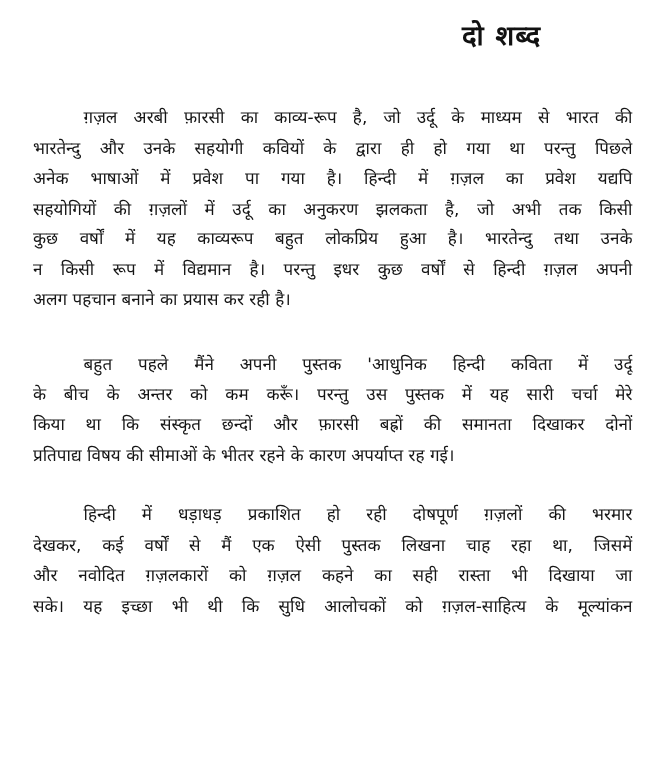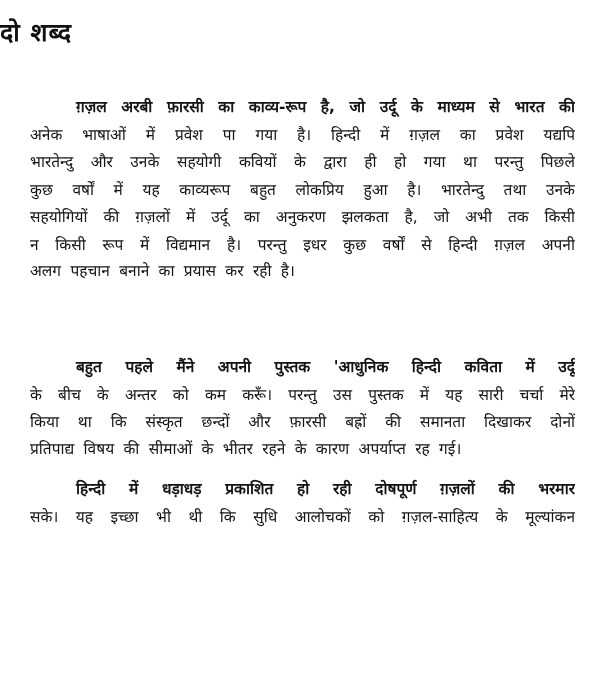--- a/index.html
+++ b/index.html
@@ -19,21 +19,21 @@
       position: absolute;
       left: 0; top: 0;
       width: 600px; height: 695px;
       background: #ffffff;
     }
     .title {
       position: absolute;
       top: 14px;
       left: 0;
       width: 492px;
-      text-align: left;
+      text-align: right;
       font-size: 25px;
       font-weight: bold;
       letter-spacing: 1px;
       color: #111;
     }
     .para {
       position: absolute;
       left: 30px;
       width: 545px;
       font-size: 15.5px;
@@ -43,52 +43,52 @@
     }
     .line {
       display: block;
       white-space: nowrap;
       overflow: hidden;
       text-align-last: justify;
       text-align: justify;
     }
     .line.last {
       text-align-last: left;
-      font-family: Liberation Mono, monospace;
     }
     .indent {
       padding-left: 46px;
-      font-weight: bold;
     }
     #p1 { top: 94px; }
-    #p2 { top: 318px; margin-top: 36px; }
-    #p3 { top: 476px; }
+    #p2 { top: 318px; }
+    #p3 { top: 455px; }
   </style>
 </head>
 <body>
 
 <div class="page">
 
   <div class="title">दो शब्द</div>
 
   <div class="para" id="p1">
     <span class="line indent">ग़ज़ल अरबी फ़ारसी का काव्य-रूप है, जो उर्दू के माध्यम से भारत की</span>
+    <span class="line">भारतेन्दु और उनके सहयोगी कवियों के द्वारा ही हो गया था परन्तु पिछले</span>
     <span class="line">अनेक भाषाओं में प्रवेश पा गया है। हिन्दी में ग़ज़ल का प्रवेश यद्यपि</span>
-    <span class="line">भारतेन्दु और उनके सहयोगी कवियों के द्वारा ही हो गया था परन्तु पिछले</span>
+    <span class="line">सहयोगियों की ग़ज़लों में उर्दू का अनुकरण झलकता है, जो अभी तक किसी</span>
     <span class="line">कुछ वर्षों में यह काव्यरूप बहुत लोकप्रिय हुआ है। भारतेन्दु तथा उनके</span>
-    <span class="line">सहयोगियों की ग़ज़लों में उर्दू का अनुकरण झलकता है, जो अभी तक किसी</span>
     <span class="line">न किसी रूप में विद्यमान है। परन्तु इधर कुछ वर्षों से हिन्दी ग़ज़ल अपनी</span>
     <span class="line last">अलग पहचान बनाने का प्रयास कर रही है।</span>
   </div>
 
   <div class="para" id="p2">
     <span class="line indent">बहुत पहले मैंने अपनी पुस्तक 'आधुनिक हिन्दी कविता में उर्दू</span>
     <span class="line">के बीच के अन्तर को कम करूँ। परन्तु उस पुस्तक में यह सारी चर्चा मेरे</span>
     <span class="line">किया था कि संस्कृत छन्दों और फ़ारसी बह्रों की समानता दिखाकर दोनों</span>
     <span class="line last">प्रतिपाद्य विषय की सीमाओं के भीतर रहने के कारण अपर्याप्त रह गई।</span>
   </div>
 
   <div class="para" id="p3">
     <span class="line indent">हिन्दी में धड़ाधड़ प्रकाशित हो रही दोषपूर्ण ग़ज़लों की भरमार</span>
+    <span class="line">देखकर, कई वर्षों से मैं एक ऐसी पुस्तक लिखना चाह रहा था, जिसमें</span>
+    <span class="line">और नवोदित ग़ज़लकारों को ग़ज़ल कहने का सही रास्ता भी दिखाया जा</span>
     <span class="line">सके। यह इच्छा भी थी कि सुधि आलोचकों को ग़ज़ल-साहित्य के मूल्यांकन</span>
   </div>
 
 </div>
 
 </body></html>

